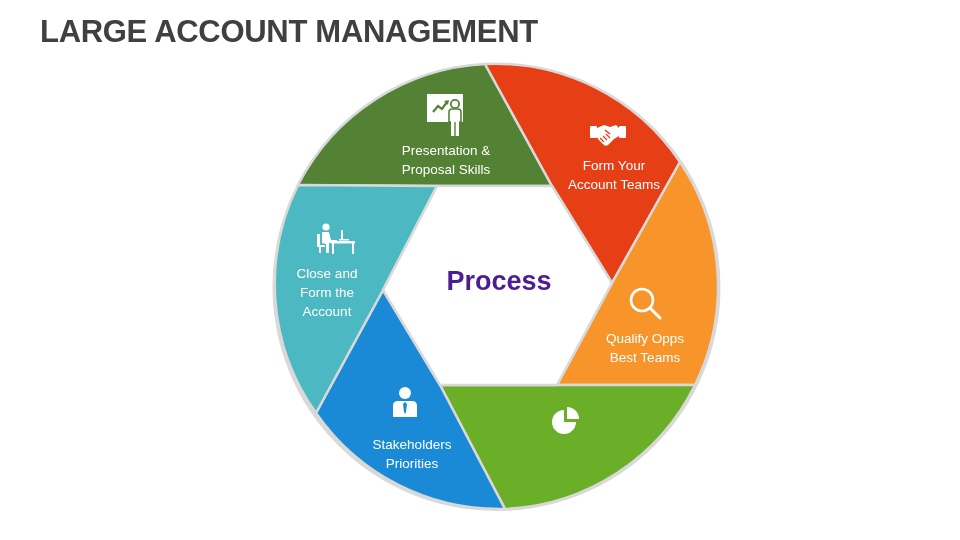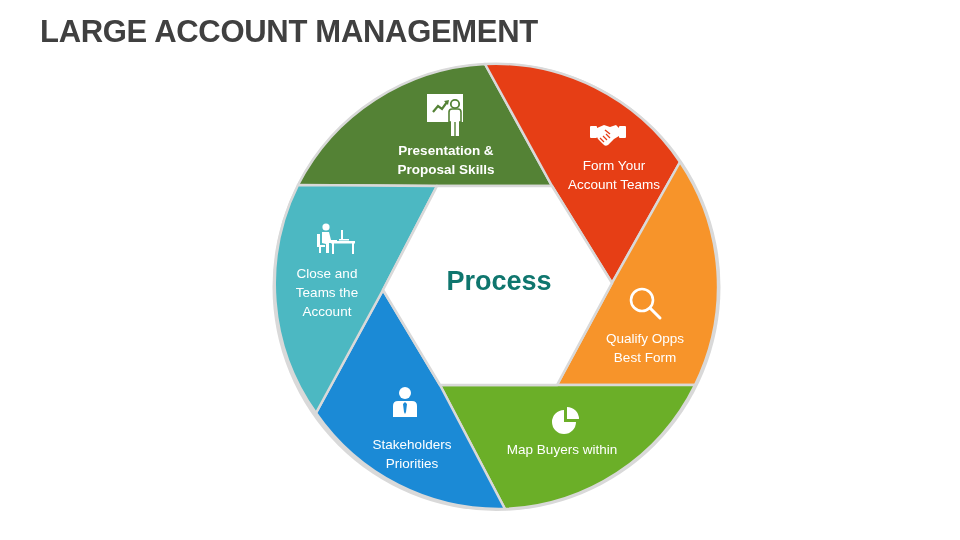--- a/index.html
+++ b/index.html
@@ -15,21 +15,21 @@
   }
   svg.wheel { position: absolute; left: 0; top: 0; }
   .seg path.fill { stroke: #d9d9d9; stroke-width: 2.5; stroke-linejoin: round; }
   .label {
     position: absolute; color: #ffffff; font-size: 13.5px; line-height: 19px;
     text-align: center; white-space: nowrap; transform: translateX(-50%);
   }
   .label span { display: block; }
   .center-text {
     position: absolute; left: 499px; top: 266px; transform: translateX(-50%);
-    font-size: 27px; font-weight: bold; color: #0f766e;
+    font-size: 27px; font-weight: bold; color: #4c1d95;
   }
 </style>
 </head>
 <body>
 
 <div class="title">LARGE ACCOUNT MANAGEMENT</div>
 
 <svg class="wheel" width="960" height="540" viewBox="0 0 960 540">
 
   <circle cx="496.5" cy="287" r="224" fill="#d9d9d9"></circle>
@@ -93,38 +93,37 @@
     <path d="M9,9 L16,9 L18,17 L24,17 L24,20 L16,20 L16,30 L13,30 L13,21 L9,20 Z"></path>
     <path d="M4,11 L7,11 L7,22 L12,22 L12,24 L8,24 L8,30 L6,30 L6,24 L4,24 Z"></path>
     <rect x="18" y="18" width="24" height="2.5"></rect>
     <rect x="19" y="20" width="2" height="11"></rect>
     <rect x="39" y="20" width="2" height="11"></rect>
     <rect x="28" y="7" width="2" height="10"></rect>
     <rect x="26" y="16" width="10" height="1.5"></rect>
   </g>
 </svg>
 
-<div class="label" style="left:446px; top:141px;font-weight:bold;">
+<div class="label" style="left:446px; top:141px;">
   <span>Presentation &amp;</span>
   <span>Proposal Skills</span>
 </div>
 <div class="label" style="left:614px; top:156px;">
   <span>Form Your</span>
   <span>Account Teams</span>
 </div>
 <div class="label" style="left:645px; top:329px;">
   <span>Qualify Opps</span>
-  <span>Best Form</span>
+  <span>Best Teams</span>
 </div>
 <div class="label" style="left:562px; top:440px;">
-  <span>Map Buyers within</span>
 </div>
 <div class="label" style="left:412px; top:427px;margin-top:8px;">
   <span>Stakeholders</span>
   <span>Priorities</span>
 </div>
 <div class="label" style="left:327px; top:264px;">
   <span>Close and</span>
-  <span>Teams the</span>
+  <span>Form the</span>
   <span>Account</span>
 </div>
 
 <div class="center-text">Process</div>
 
 </body></html>

